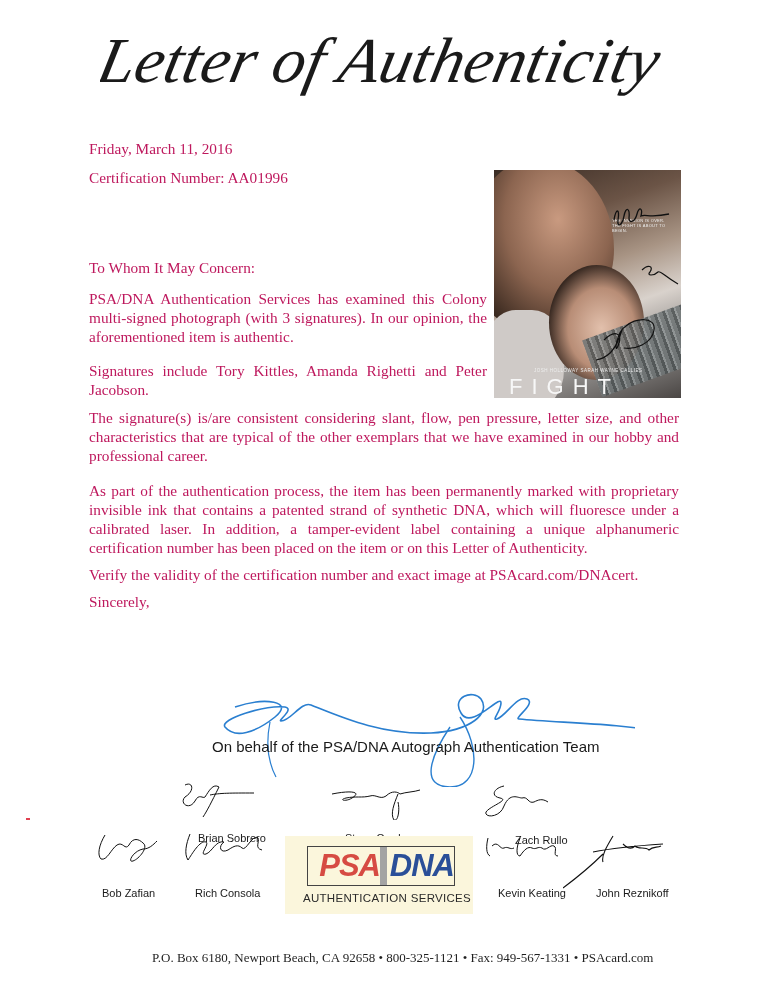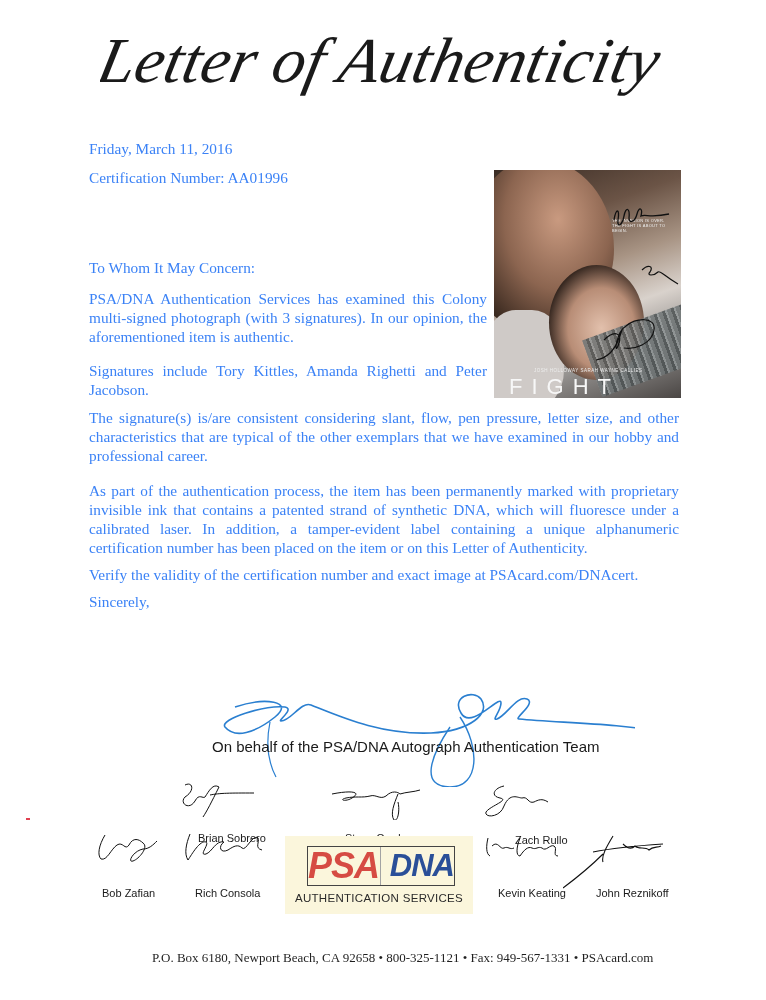--- a/index.html
+++ b/index.html
@@ -1,19 +1,19 @@
 <!DOCTYPE html>
 <html><head>
   <meta charset="utf-8">
   <style>
     html, body { margin: 0; padding: 0; background: #ffffff; }
     body { width: 766px; height: 1000px; position: relative; overflow: hidden; font-family: "Liberation Serif", serif; color: #1a1a1a; }
     .title { position: absolute; left: 100px; top: 20px; width: 580px; height: 95px; }
     .title svg { width: 100%; height: 100%; }
-    .serif { font-family: "Liberation Serif", "DejaVu Serif", serif; font-size: 15.3px; line-height: 19px; color: #3b82f6; }
+    .serif { font-family: "Liberation Serif", "DejaVu Serif", serif; font-size: 15.3px; line-height: 19px; color: #be185d; }
     .date { position: absolute; left: 89px; top: 139px; }
     .cert { position: absolute; left: 89px; top: 168px; }
     .greeting { position: absolute; left: 89px; top: 258px; font-family: Liberation Serif, serif; }
     .p1 { position: absolute; left: 89px; top: 289px; width: 398px; text-align: justify; }
     .p2 { position: absolute; left: 89px; top: 361px; width: 398px; text-align: justify; }
     .p3 { position: absolute; left: 89px; top: 408px; width: 590px; text-align: justify; }
     .p4 { position: absolute; left: 89px; top: 481px; width: 590px; text-align: justify; }
     .p5 { position: absolute; left: 89px; top: 565px; }
     .closing { position: absolute; left: 89px; top: 592px; }
     .poster { position: absolute; left: 494px; top: 170px; width: 187px; height: 228px; overflow: hidden;
@@ -28,23 +28,23 @@
     .poster .tag { position:absolute; left:118px; top:48px; font-family:"Liberation Sans", sans-serif; font-size:4px; color:#eee; letter-spacing:.3px; line-height:5px; }
     .poster .cast { position:absolute; left:40px; top:198px; font-family:"Liberation Sans", sans-serif; font-size:4.5px; color:#eee; letter-spacing:.5px; }
     .poster .logo { position:absolute; left:15px; top:204px; width:175px; font-family:"Liberation Sans", sans-serif; font-size:22px; color:#f7f7f7; letter-spacing:9px; }
     .poster svg { position:absolute; left:0; top:0; }
     .sig-main { position:absolute; left:215px; top:677px; width:420px; height:110px; }
     .team { position:absolute; left:212px; top:738px; font-family:"Liberation Sans", sans-serif; font-size:15px; color:#1a1a1a; }
     .sname { position:absolute; font-family:"Liberation Sans", sans-serif; font-size:11px; color:#1a1a1a;margin-top:25px; }
     .sig { position:absolute; }
     .badge { position:absolute; left:285px; top:836px; width:188px; height:78px; background: #fbf6dc; }
     .badge .box { position:absolute; left:22px; top:10px; width:146px; height:38px; border:1px solid #444; display:flex; }
-    .badge .psa { width:72px; height:38px; border-right:1px solid #a3a3a3; font-family:"Liberation Sans", sans-serif; font-weight:bold; font-size:36px; color:#d64b43; text-align:left; line-height:38px; font-style:italic; letter-spacing:-1px; }
+    .badge .psa { width:72px; height:38px; border-right:7px solid #a3a3a3; font-family:"Liberation Sans", sans-serif; font-weight:bold; font-size:31px; color:#d64b43; text-align:right; line-height:38px; font-style:italic; letter-spacing:-1px; }
     .badge .dna { flex:1; font-family:"Liberation Sans", sans-serif; font-weight:bold; font-size:31px; color:#2a4f98; text-align:right; line-height:38px; font-style:italic; letter-spacing:-1px; }
-    .badge .svc { position:absolute; left:0; top:56px; width:188px; text-align:center; font-family:"Liberation Sans", sans-serif; font-size:11.5px; color:#2a2a2a; letter-spacing:.3px; }
+    .badge .svc { position:absolute; left:8px; top:56px; width:188px; text-align:center; font-family:"Liberation Sans", sans-serif; font-size:11.5px; color:#2a2a2a; letter-spacing:.3px; }
     .footer { position:absolute; left:152px; top:950px; font-family:"Liberation Serif", serif; font-size:13px; color:#1f1f1f; }
     .redmark { position:absolute; left:26px; top:818px; width:4px; height:2px; background:#e04050; }
   </style>
 </head>
 <body>
 
 <div class="title">
   <svg viewBox="0 0 580 95" preserveAspectRatio="none">
     <text x="8" y="62" font-family="Liberation Serif, serif" font-style="italic" font-size="64" fill="#1a1a1a" transform="skewX(-12)" textLength="560" lengthAdjust="spacingAndGlyphs">Letter of Authenticity</text>
   </svg>

